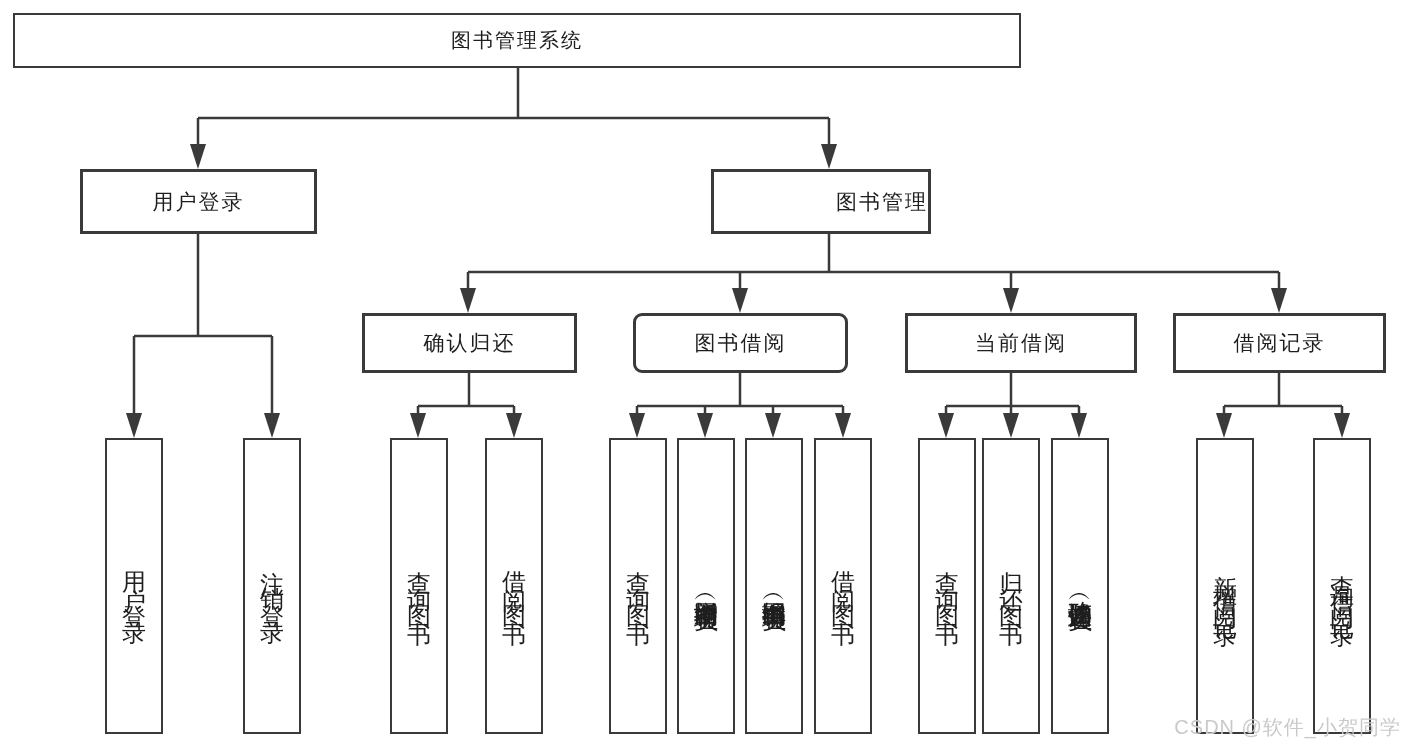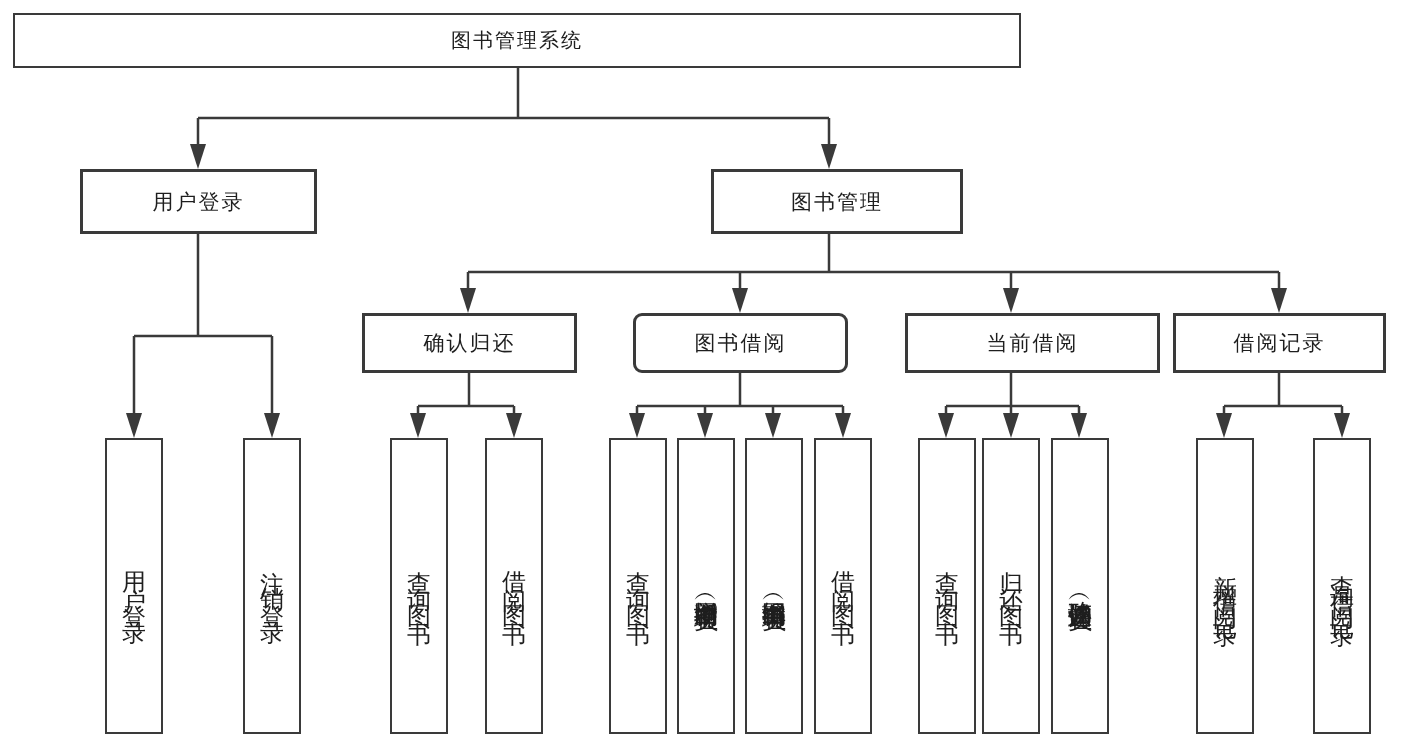--- a/index.html
+++ b/index.html
@@ -70,31 +70,31 @@
     </g>
   </svg>
 
   <div class="box root" style="left:13px;top:13px;width:1008px;height:55px;">
     <span>图书管理系统</span>
   </div>
 
   <div class="box l2" style="left:80px;top:169px;width:237px;height:65px;">
     <span>用户登录</span>
   </div>
-  <div class="box l2" style="left:711px;top:169px;width:252px;height:65px;">
+  <div class="box l2" style="left:711px;top:169px;width:220px;height:65px;justify-content:flex-end;">
     <span>图书管理</span>
   </div>
 
   <div class="box l3" style="left:362px;top:313px;width:215px;height:60px;">
     <span>确认归还</span>
   </div>
   <div class="box l3" style="left:633px;top:313px;width:215px;height:60px;border-radius:9px;">
     <span>图书借阅</span>
   </div>
-  <div class="box l3" style="left:905px;top:313px;width:255px;height:60px;">
+  <div class="box l3" style="left:905px;top:313px;width:232px;height:60px;">
     <span>当前借阅</span>
   </div>
   <div class="box l3" style="left:1173px;top:313px;width:213px;height:60px;">
     <span>借阅记录</span>
   </div>
 
   <div class="box leaf" style="left:105px;top:438px;width:58px;height:296px;">
     <span class="v-label" style="letter-spacing: 17px;">用户登录</span>
   </div>
   <div class="box leaf" style="left:243px;top:438px;width:58px;height:296px;">
@@ -127,14 +127,15 @@
   <div class="box leaf" style="left:1051px;top:438px;width:58px;height:296px;">
     <span class="v-label" style="letter-spacing: 1px;">确认归还（管理员）</span>
   </div>
   <div class="box leaf" style="left:1196px;top:438px;width:58px;height:296px;">
     <span class="v-label" style="letter-spacing: 10px;">新增借阅记录</span>
   </div>
   <div class="box leaf" style="left:1313px;top:438px;width:58px;height:296px;">
     <span class="v-label" style="letter-spacing: 10px;">查询借阅记录</span>
   </div>
 
+  <div class="watermark">CSDN @软件_小贺同学</div>
 
 </div>
 
 </body></html>

